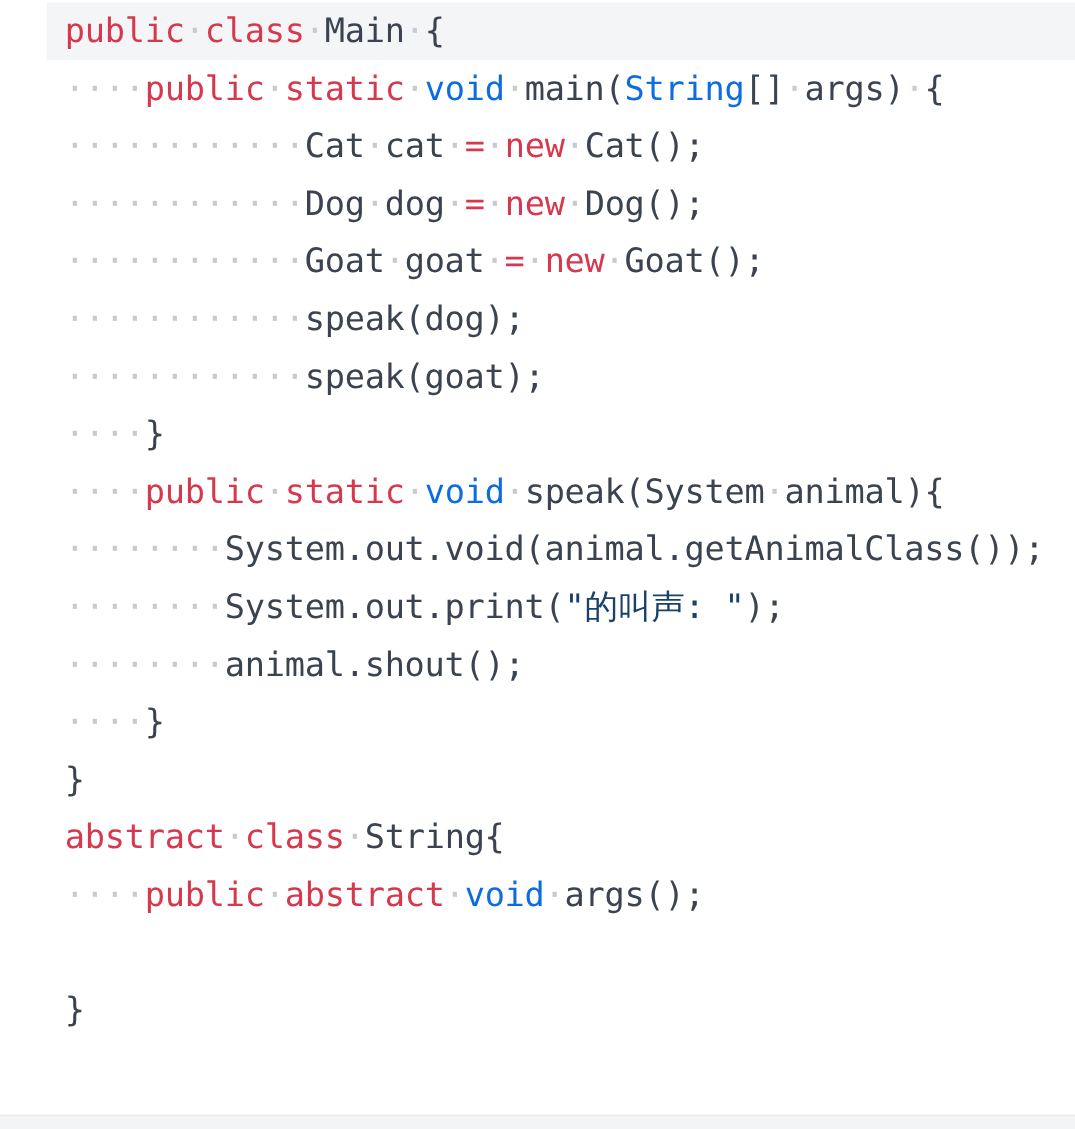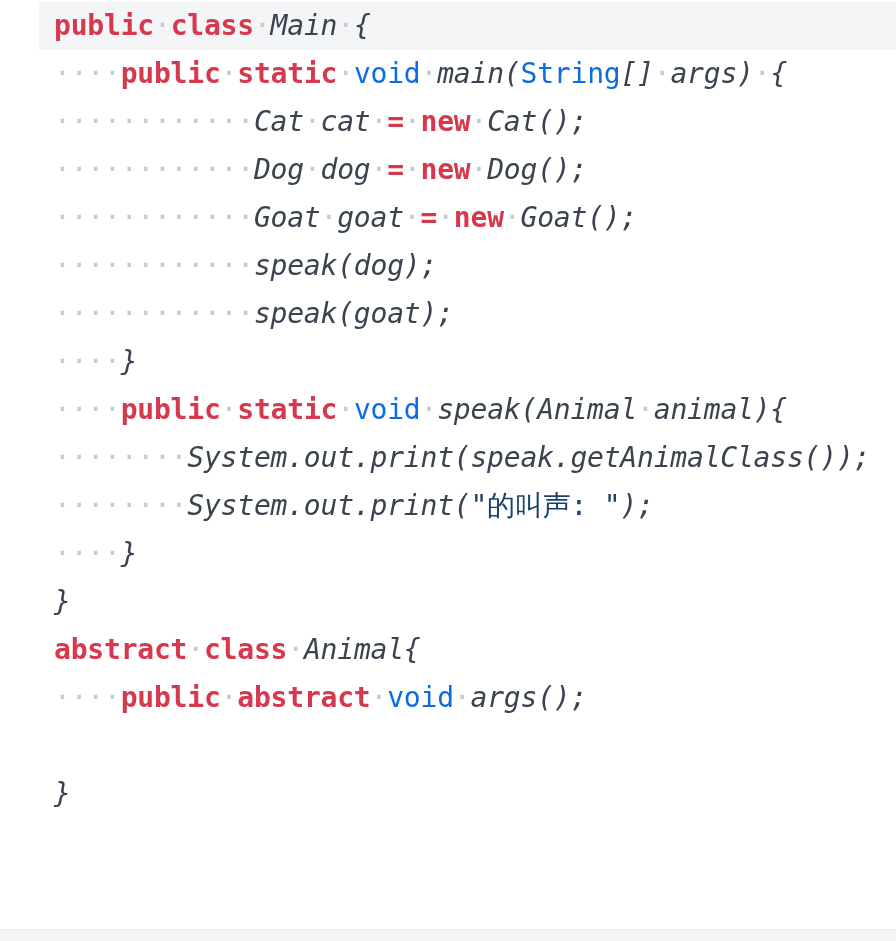--- a/index.html
+++ b/index.html
@@ -25,24 +25,24 @@
     line-height: 48px;
     font-size: 28px;
     letter-spacing: -0.2px;
     padding-left: 15px;
     white-space: pre;
     color: var(--plain);
   }
   .code-line.hl {
     background: var(--hl-bg);
   }
-  .tk-kw { color: var(--kw); font-weight: bold; }
+  .tk-kw { color: var(--kw); }
   .tk-ty { color: var(--ty); margin-top: 48px; }
   .tk-st { color: var(--st); }
-  .tk-pl { color: var(--plain); font-style: italic; }
+  .tk-pl { color: var(--plain); }
   .tk-ws { color: var(--ws); }
   .bottom-strip {
     position: absolute;
     left: 0;
     right: 0;
     top: 929px;
     height: 12px;
     background: var(--strip-bg);
     border-top: 1px solid var(--strip-border);
     box-sizing: border-box;
@@ -53,23 +53,24 @@
 
 <div class="code-block">
     <div class="code-line hl"><span class="tk-kw">public</span><span class="tk-ws">·</span><span class="tk-kw">class</span><span class="tk-ws">·</span><span class="tk-pl">Main</span><span class="tk-ws">·</span><span class="tk-pl">{</span></div>
     <div class="code-line"><span class="tk-ws">····</span><span class="tk-kw">public</span><span class="tk-ws">·</span><span class="tk-kw">static</span><span class="tk-ws">·</span><span class="tk-ty">void</span><span class="tk-ws">·</span><span class="tk-pl">main(</span><span class="tk-ty">String</span><span class="tk-pl">[]</span><span class="tk-ws">·</span><span class="tk-pl">args)</span><span class="tk-ws">·</span><span class="tk-pl">{</span></div>
     <div class="code-line"><span class="tk-ws">············</span><span class="tk-pl">Cat</span><span class="tk-ws">·</span><span class="tk-pl">cat</span><span class="tk-ws">·</span><span class="tk-kw">=</span><span class="tk-ws">·</span><span class="tk-kw">new</span><span class="tk-ws">·</span><span class="tk-pl">Cat();</span></div>
     <div class="code-line"><span class="tk-ws">············</span><span class="tk-pl">Dog</span><span class="tk-ws">·</span><span class="tk-pl">dog</span><span class="tk-ws">·</span><span class="tk-kw">=</span><span class="tk-ws">·</span><span class="tk-kw">new</span><span class="tk-ws">·</span><span class="tk-pl">Dog();</span></div>
     <div class="code-line"><span class="tk-ws">············</span><span class="tk-pl">Goat</span><span class="tk-ws">·</span><span class="tk-pl">goat</span><span class="tk-ws">·</span><span class="tk-kw">=</span><span class="tk-ws">·</span><span class="tk-kw">new</span><span class="tk-ws">·</span><span class="tk-pl">Goat();</span></div>
     <div class="code-line"><span class="tk-ws">············</span><span class="tk-pl">speak(dog);</span></div>
     <div class="code-line"><span class="tk-ws">············</span><span class="tk-pl">speak(goat);</span></div>
     <div class="code-line"><span class="tk-ws">····</span><span class="tk-pl">}</span></div>
-    <div class="code-line"><span class="tk-ws">····</span><span class="tk-kw">public</span><span class="tk-ws">·</span><span class="tk-kw">static</span><span class="tk-ws">·</span><span class="tk-ty">void</span><span class="tk-ws">·</span><span class="tk-pl">speak(Animal</span><span class="tk-ws">·</span><span class="tk-pl">animal){</span></div>
-    <div class="code-line"><span class="tk-ws">········</span><span class="tk-pl">System.out.print(speak.getAnimalClass());</span></div>
+    <div class="code-line"><span class="tk-ws">····</span><span class="tk-kw">public</span><span class="tk-ws">·</span><span class="tk-kw">static</span><span class="tk-ws">·</span><span class="tk-ty">void</span><span class="tk-ws">·</span><span class="tk-pl">speak(System</span><span class="tk-ws">·</span><span class="tk-pl">animal){</span></div>
+    <div class="code-line"><span class="tk-ws">········</span><span class="tk-pl">System.out.void(animal.getAnimalClass());</span></div>
     <div class="code-line"><span class="tk-ws">········</span><span class="tk-pl">System.out.print(</span><span class="tk-st">"的叫声: "</span><span class="tk-pl">);</span></div>
+    <div class="code-line"><span class="tk-ws">········</span><span class="tk-pl">animal.shout();</span></div>
     <div class="code-line"><span class="tk-ws">····</span><span class="tk-pl">}</span></div>
     <div class="code-line"><span class="tk-pl">}</span></div>
-    <div class="code-line"><span class="tk-kw">abstract</span><span class="tk-ws">·</span><span class="tk-kw">class</span><span class="tk-ws">·</span><span class="tk-pl">Animal{</span></div>
+    <div class="code-line"><span class="tk-kw">abstract</span><span class="tk-ws">·</span><span class="tk-kw">class</span><span class="tk-ws">·</span><span class="tk-pl">String{</span></div>
     <div class="code-line"><span class="tk-ws">····</span><span class="tk-kw">public</span><span class="tk-ws">·</span><span class="tk-kw">abstract</span><span class="tk-ws">·</span><span class="tk-ty">void</span><span class="tk-ws">·</span><span class="tk-pl">args();</span></div>
     <div class="code-line"></div>
     <div class="code-line"><span class="tk-pl">}</span></div>
   </div>
 <div class="bottom-strip"></div>
 
 </body></html>

